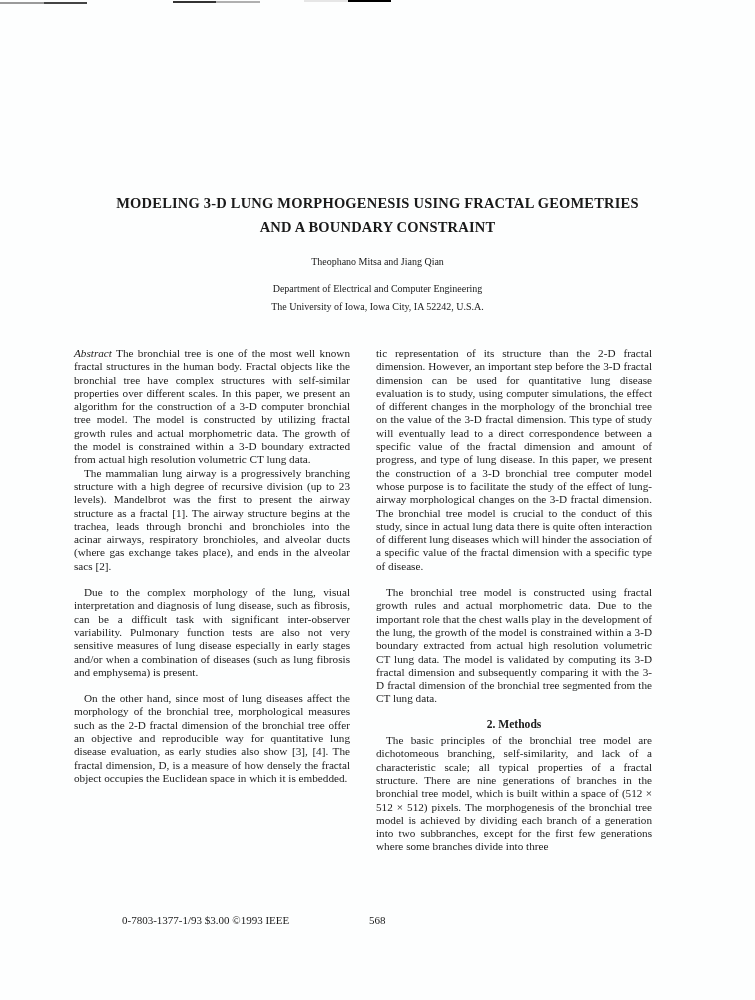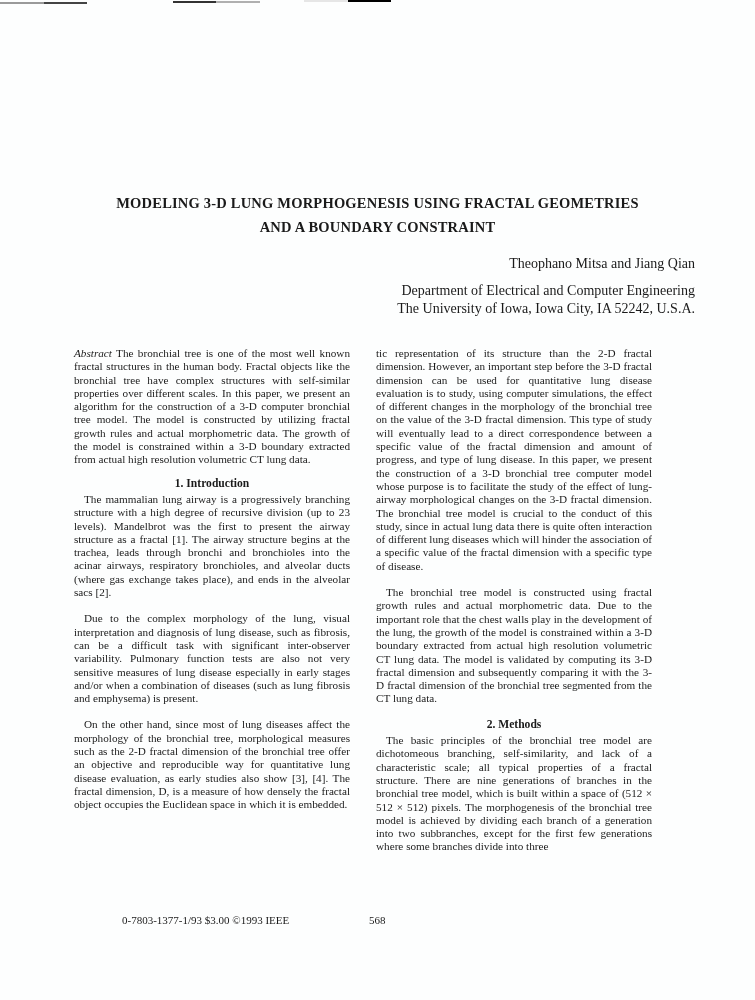--- a/index.html
+++ b/index.html
@@ -8,22 +8,22 @@
     background:#fdfefe; color:#1a1a1a;
     font-family:"DejaVu Serif","Liberation Serif",serif;
   }
   .topbar { position:absolute; top:2px; height:2px; }
   .title {
     position:absolute; left:60px; width:635px; text-align:center;
     font-weight:bold; font-size:14.5px; letter-spacing:0.2px;
     font-family:"Liberation Serif","DejaVu Serif",serif;
   }
   .center-line {
-    position:absolute; left:60px; width:635px; text-align:right;
-    font-size:14px; font-family:"Liberation Serif","DejaVu Serif",serif;
+    position:absolute; left:60px; width:635px; text-align:center;
+    font-size:10px; font-family:"Liberation Serif","DejaVu Serif",serif;
   }
   .col {
     position:absolute; width:276px;
     font-family:"Liberation Serif","DejaVu Serif",serif;
     font-size:11.2px; line-height:13.3px; text-align:justify;
   }
   .col p { margin:0; text-indent:10px; }
   .col p.noindent { text-indent:0; }
   .col .gap { height:13px; }
   .section {
@@ -48,21 +48,20 @@
 <div class="topbar" style="left:348px;width:43px;background:#000;top:0px;"></div>
 
 <div class="title" style="top:195px;">MODELING 3-D LUNG MORPHOGENESIS USING FRACTAL GEOMETRIES</div>
 <div class="title" style="top:219px;">AND A BOUNDARY CONSTRAINT</div>
 <div class="center-line" style="top:256px;">Theophano Mitsa and Jiang Qian</div>
 <div class="center-line" style="top:283px;">Department of Electrical and Computer Engineering</div>
 <div class="center-line" style="top:301px;">The University of Iowa, Iowa City, IA 52242, U.S.A.</div>
 
 <div class="col" style="left:74px; top:347px;">
   <p class="noindent"><span class="abs-label">Abstract</span><span> The bronchial tree is one of the most well known fractal structures in the human body. Fractal objects like the bronchial tree have complex structures with self-similar properties over different scales. In this paper, we present an algorithm for the construction of a 3-D computer bronchial tree model. The model is constructed by utilizing fractal growth rules and actual morphometric data. The growth of the model is constrained within a 3-D boundary extracted from actual high resolution volumetric CT lung data.</span></p>
-  <div class="section" style="margin-top:10px;">1. Introduction</div>
   <p>The mammalian lung airway is a progressively branching structure with a high degree of recursive division (up to 23 levels). Mandelbrot was the first to present the airway structure as a fractal [1]. The airway structure begins at the trachea, leads through bronchi and bronchioles into the acinar airways, respiratory bronchioles, and alveolar ducts (where gas exchange takes place), and ends in the alveolar sacs [2].</p>
   <div class="gap"></div>
   <p>Due to the complex morphology of the lung, visual interpretation and diagnosis of lung disease, such as fibrosis, can be a difficult task with significant inter-observer variability. Pulmonary function tests are also not very sensitive measures of lung disease especially in early stages and/or when a combination of diseases (such as lung fibrosis and emphysema) is present.</p>
   <div class="gap"></div>
   <p>On the other hand, since most of lung diseases affect the morphology of the bronchial tree, morphological measures such as the 2-D fractal dimension of the bronchial tree offer an objective and reproducible way for quantitative lung disease evaluation, as early studies also show [3], [4]. The fractal dimension, D, is a measure of how densely the fractal object occupies the Euclidean space in which it is embedded.</p>
   <div class="gap"></div>
 </div>
 
 <div class="col" style="left:376px; top:347px;">
   <p class="noindent">tic representation of its structure than the 2-D fractal dimension. However, an important step before the 3-D fractal dimension can be used for quantitative lung disease evaluation is to study, using computer simulations, the effect of different changes in the morphology of the bronchial tree on the value of the 3-D fractal dimension. This type of study will eventually lead to a direct correspondence between a specific value of the fractal dimension and amount of progress, and type of lung disease. In this paper, we present the construction of a 3-D bronchial tree computer model whose purpose is to facilitate the study of the effect of lung-airway morphological changes on the 3-D fractal dimension. The bronchial tree model is crucial to the conduct of this study, since in actual lung data there is quite often interaction of different lung diseases which will hinder the association of a specific value of the fractal dimension with a specific type of disease.</p>

